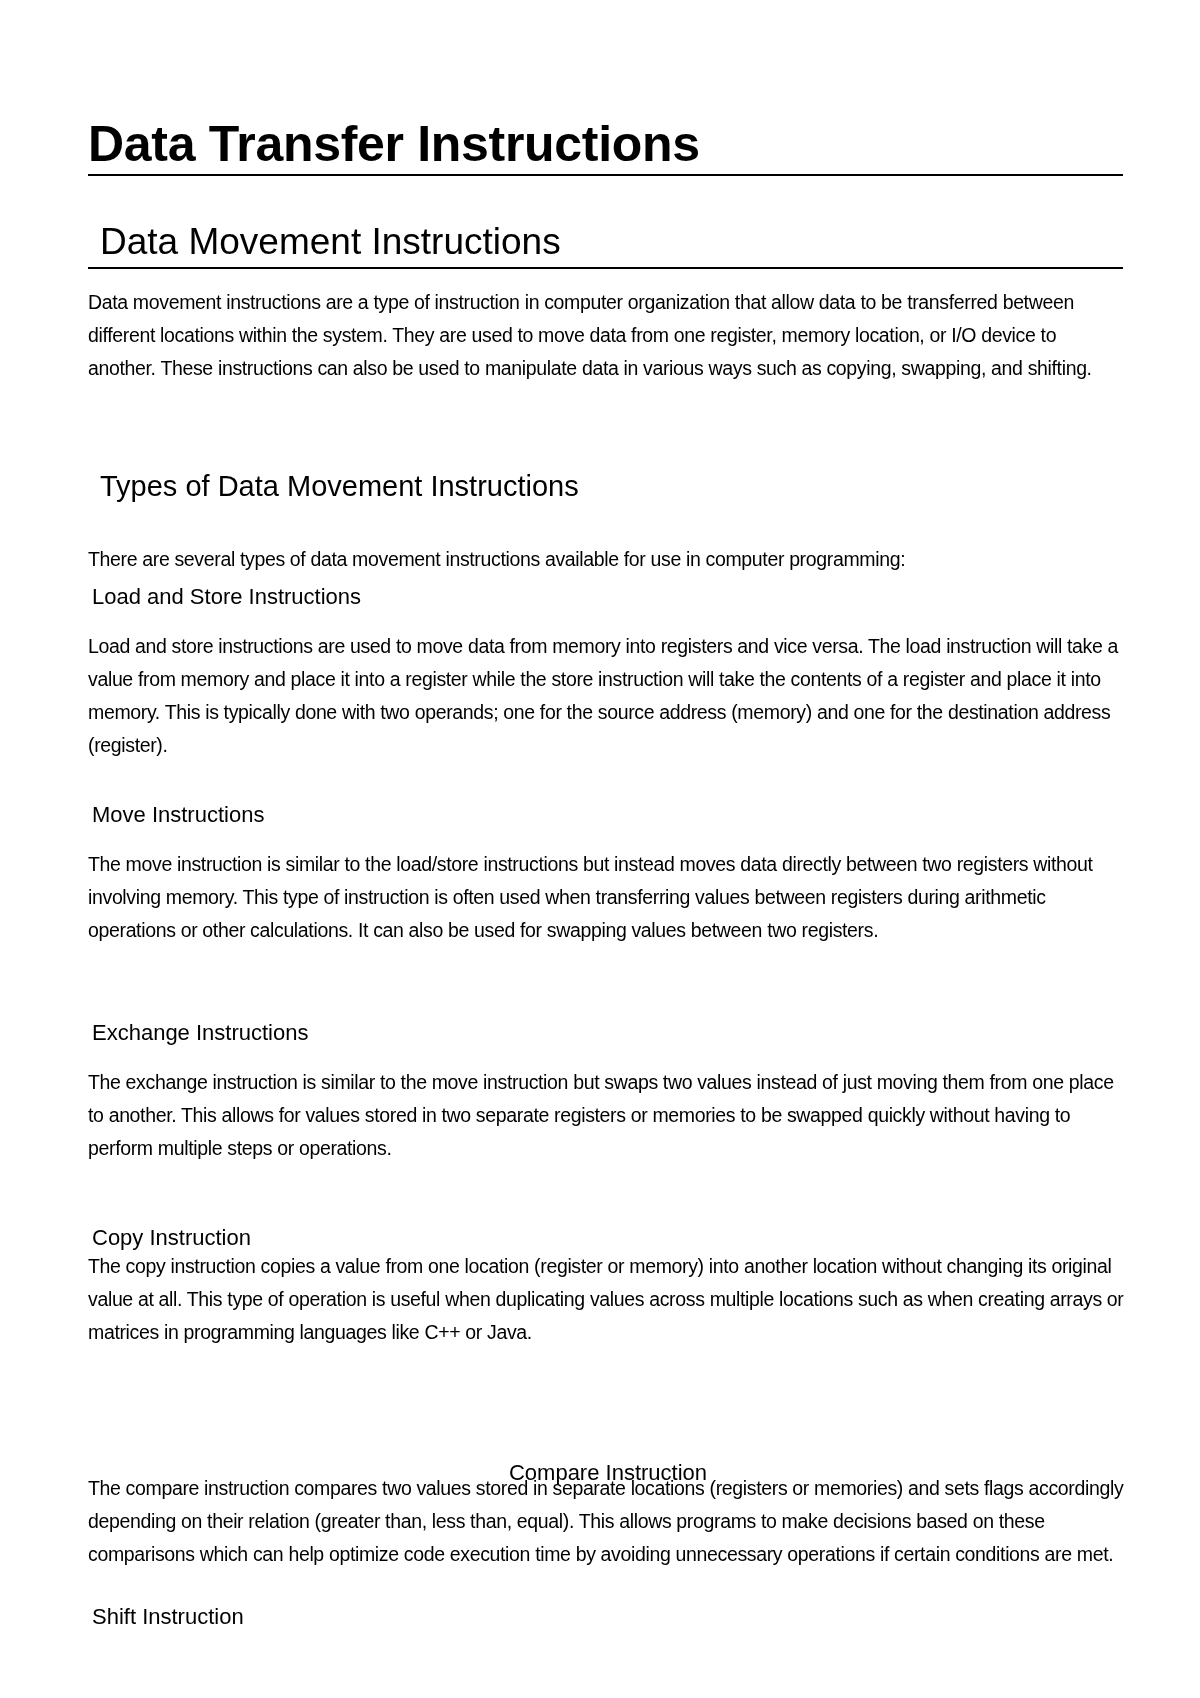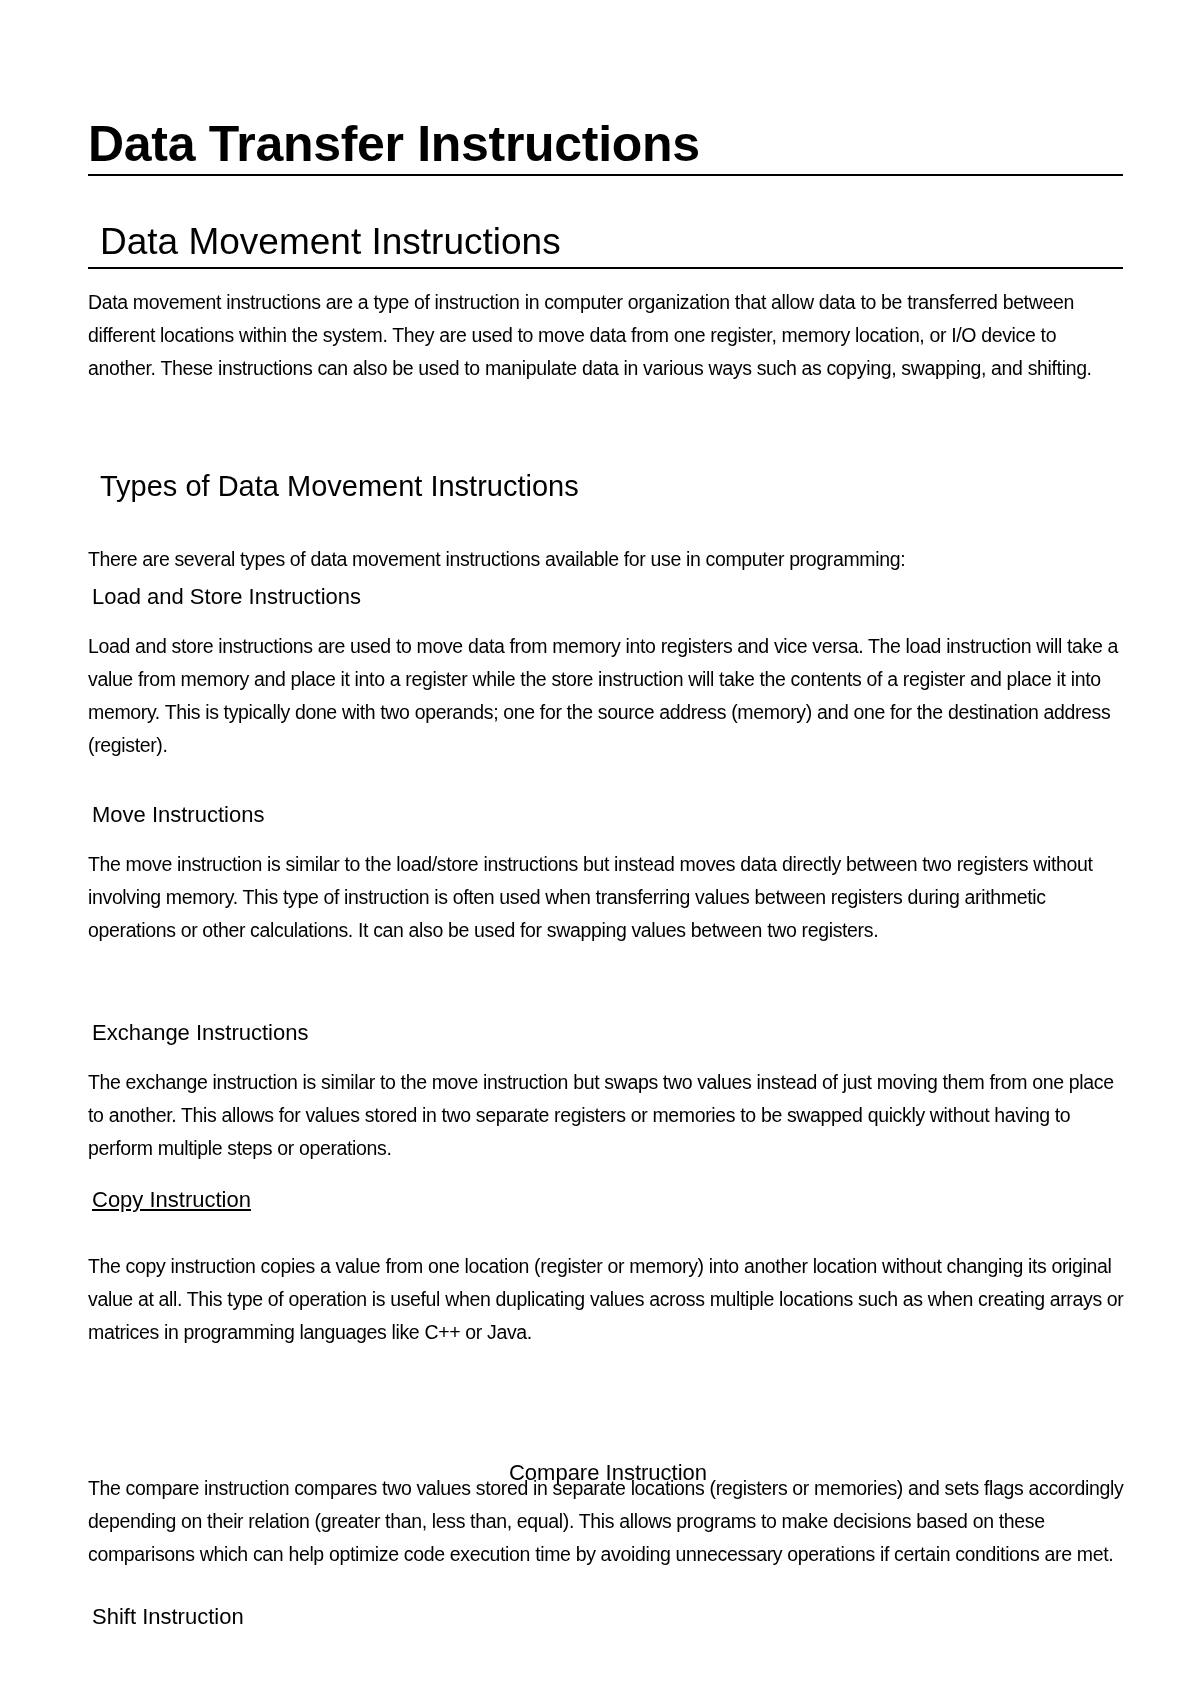--- a/index.html
+++ b/index.html
@@ -92,21 +92,21 @@
     <p>The move instruction is similar to the load/store instructions but instead moves data directly between two registers without involving memory. This type of instruction is often used when transferring values between registers during arithmetic operations or other calculations. It can also be used for swapping values between two registers.</p>
   </div>
 
   <div class="block" style="top:1016px;">
     <h4>Exchange Instructions</h4>
   </div>
   <div class="block" style="top:1066px;">
     <p>The exchange instruction is similar to the move instruction but swaps two values instead of just moving them from one place to another. This allows for values stored in two separate registers or memories to be swapped quickly without having to perform multiple steps or operations.</p>
   </div>
 
-  <div class="block" style="top:1183px;text-decoration:underline;">
+  <div class="block" style="top:1221px;">
     <h4>Copy Instruction</h4>
   </div>
   <div class="block" style="top:1250px;">
     <p>The copy instruction copies a value from one location (register or memory) into another location without changing its original value at all. This type of operation is useful when duplicating values across multiple locations such as when creating arrays or matrices in programming languages like C++ or Java.</p>
   </div>
 
   <div class="block" style="top:1456px;text-align:center;">
     <h4>Compare Instruction</h4>
   </div>
   <div class="block" style="top:1433px;margin-top:39px;">

